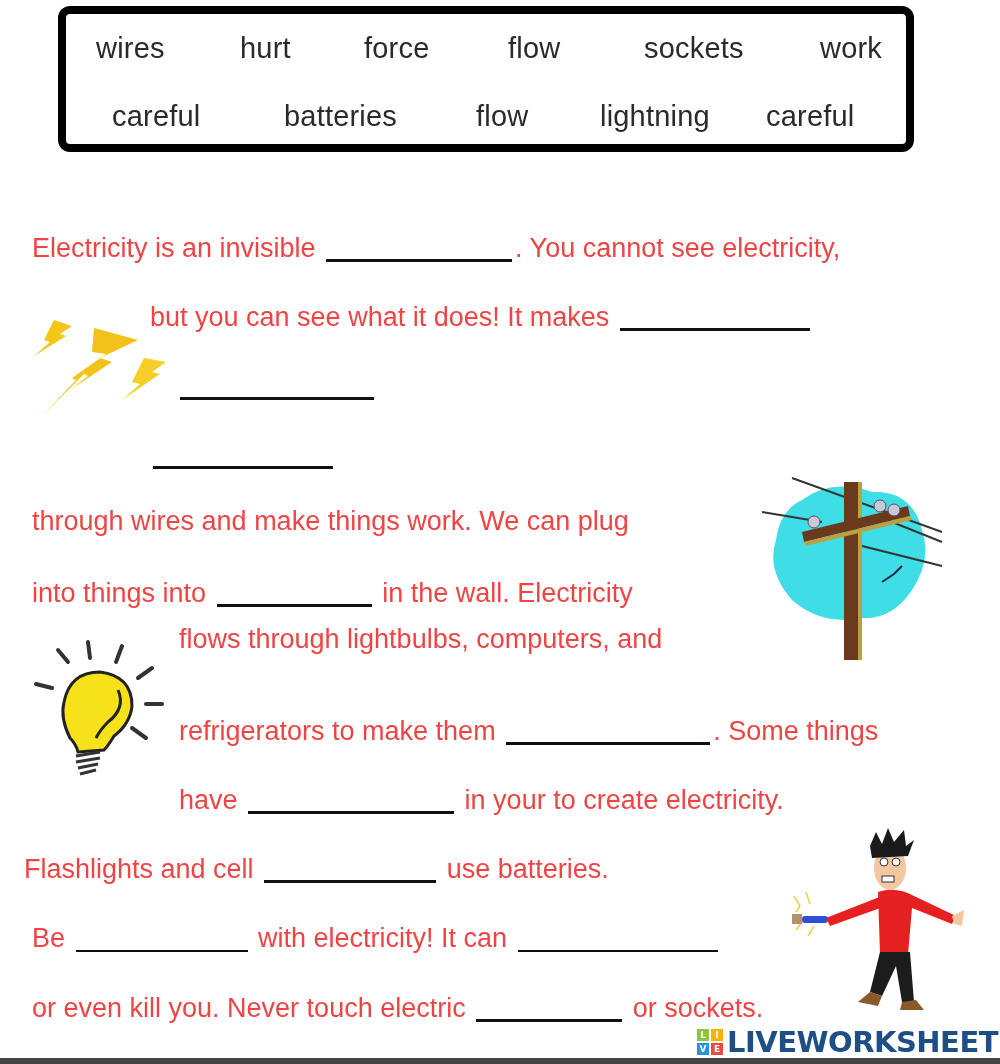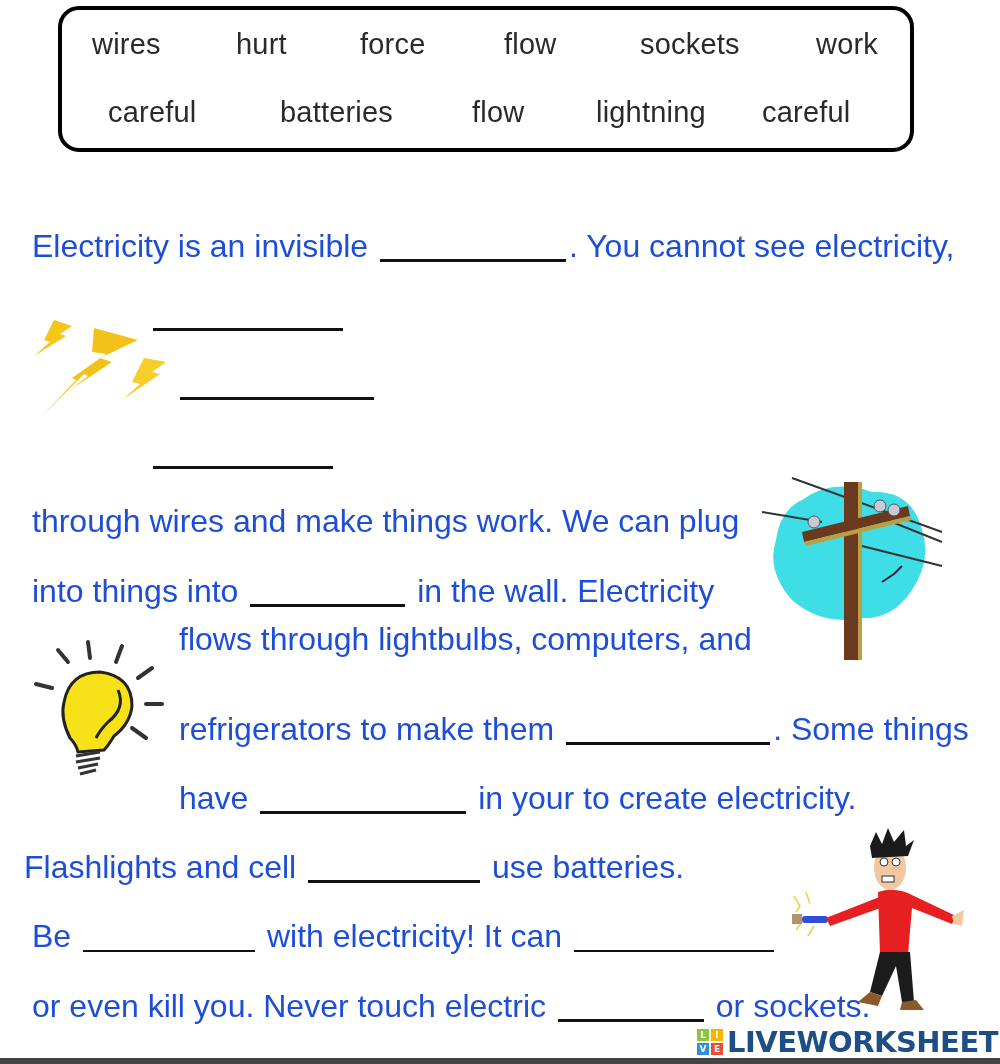--- a/index.html
+++ b/index.html
@@ -2,28 +2,28 @@
 <html><head>
 <meta charset="utf-8">
 <style>
   html, body { margin: 0; padding: 0; }
   body {
     width: 1000px; height: 1064px; background: #ffffff; position: relative; overflow: hidden;
     font-family: "Liberation Sans", "DejaVu Sans", sans-serif; color: #2b2b2b;
   }
   .wordbank {
     position: absolute; left: 58px; top: 6px; width: 856px; height: 146px;
-    border: 4px solid #000000; border-radius: 21px; box-sizing: border-box;
+    border: 8px solid #000000; border-radius: 12px; box-sizing: border-box;
   }
   .wb-word {
     position: absolute; font-size: 29px; color: #2a2a2a; white-space: nowrap;
     letter-spacing: 0.2px;
   }
   .line {
-    position: absolute; font-size: 32px; white-space: nowrap; color: #1d4ed8;
+    position: absolute; font-size: 27px; white-space: nowrap; color: #ef4444;
     line-height: 34px;
     text-align: center;
   }
   .blank {
     display: inline-block; border-bottom: 3px solid #111; height: 26px; vertical-align: baseline;
     margin: 0 3px; position: relative; top: 5px;
   }
   .blank.thin { border-bottom-width: 2px; }
   .illus { position: absolute; }
   .footer-rule {
@@ -56,20 +56,21 @@
   <span class="wb-word" style="left:534px;top:86px">lightning</span>
   <span class="wb-word" style="left:700px;top:86px">careful</span>
 </div>
 
 <div class="line" style="left:32px;top:228px">
   <span>Electricity is an invisible</span>
   <span class="blank" style="width:186px"></span><span>. You cannot see electricity,</span>
 </div>
 
 <div class="line" style="left:150px;top:297px">
+  <span>but you can see what it does! It makes</span>
   <span class="blank" style="width:190px"></span>
 </div>
 
 <div class="line" style="left:177px;top:366px">
   <span class="blank" style="width:194px"></span>
 </div>
 
 <div class="line" style="left:150px;top:435px">
   <span class="blank" style="width:180px"></span>
 </div>

